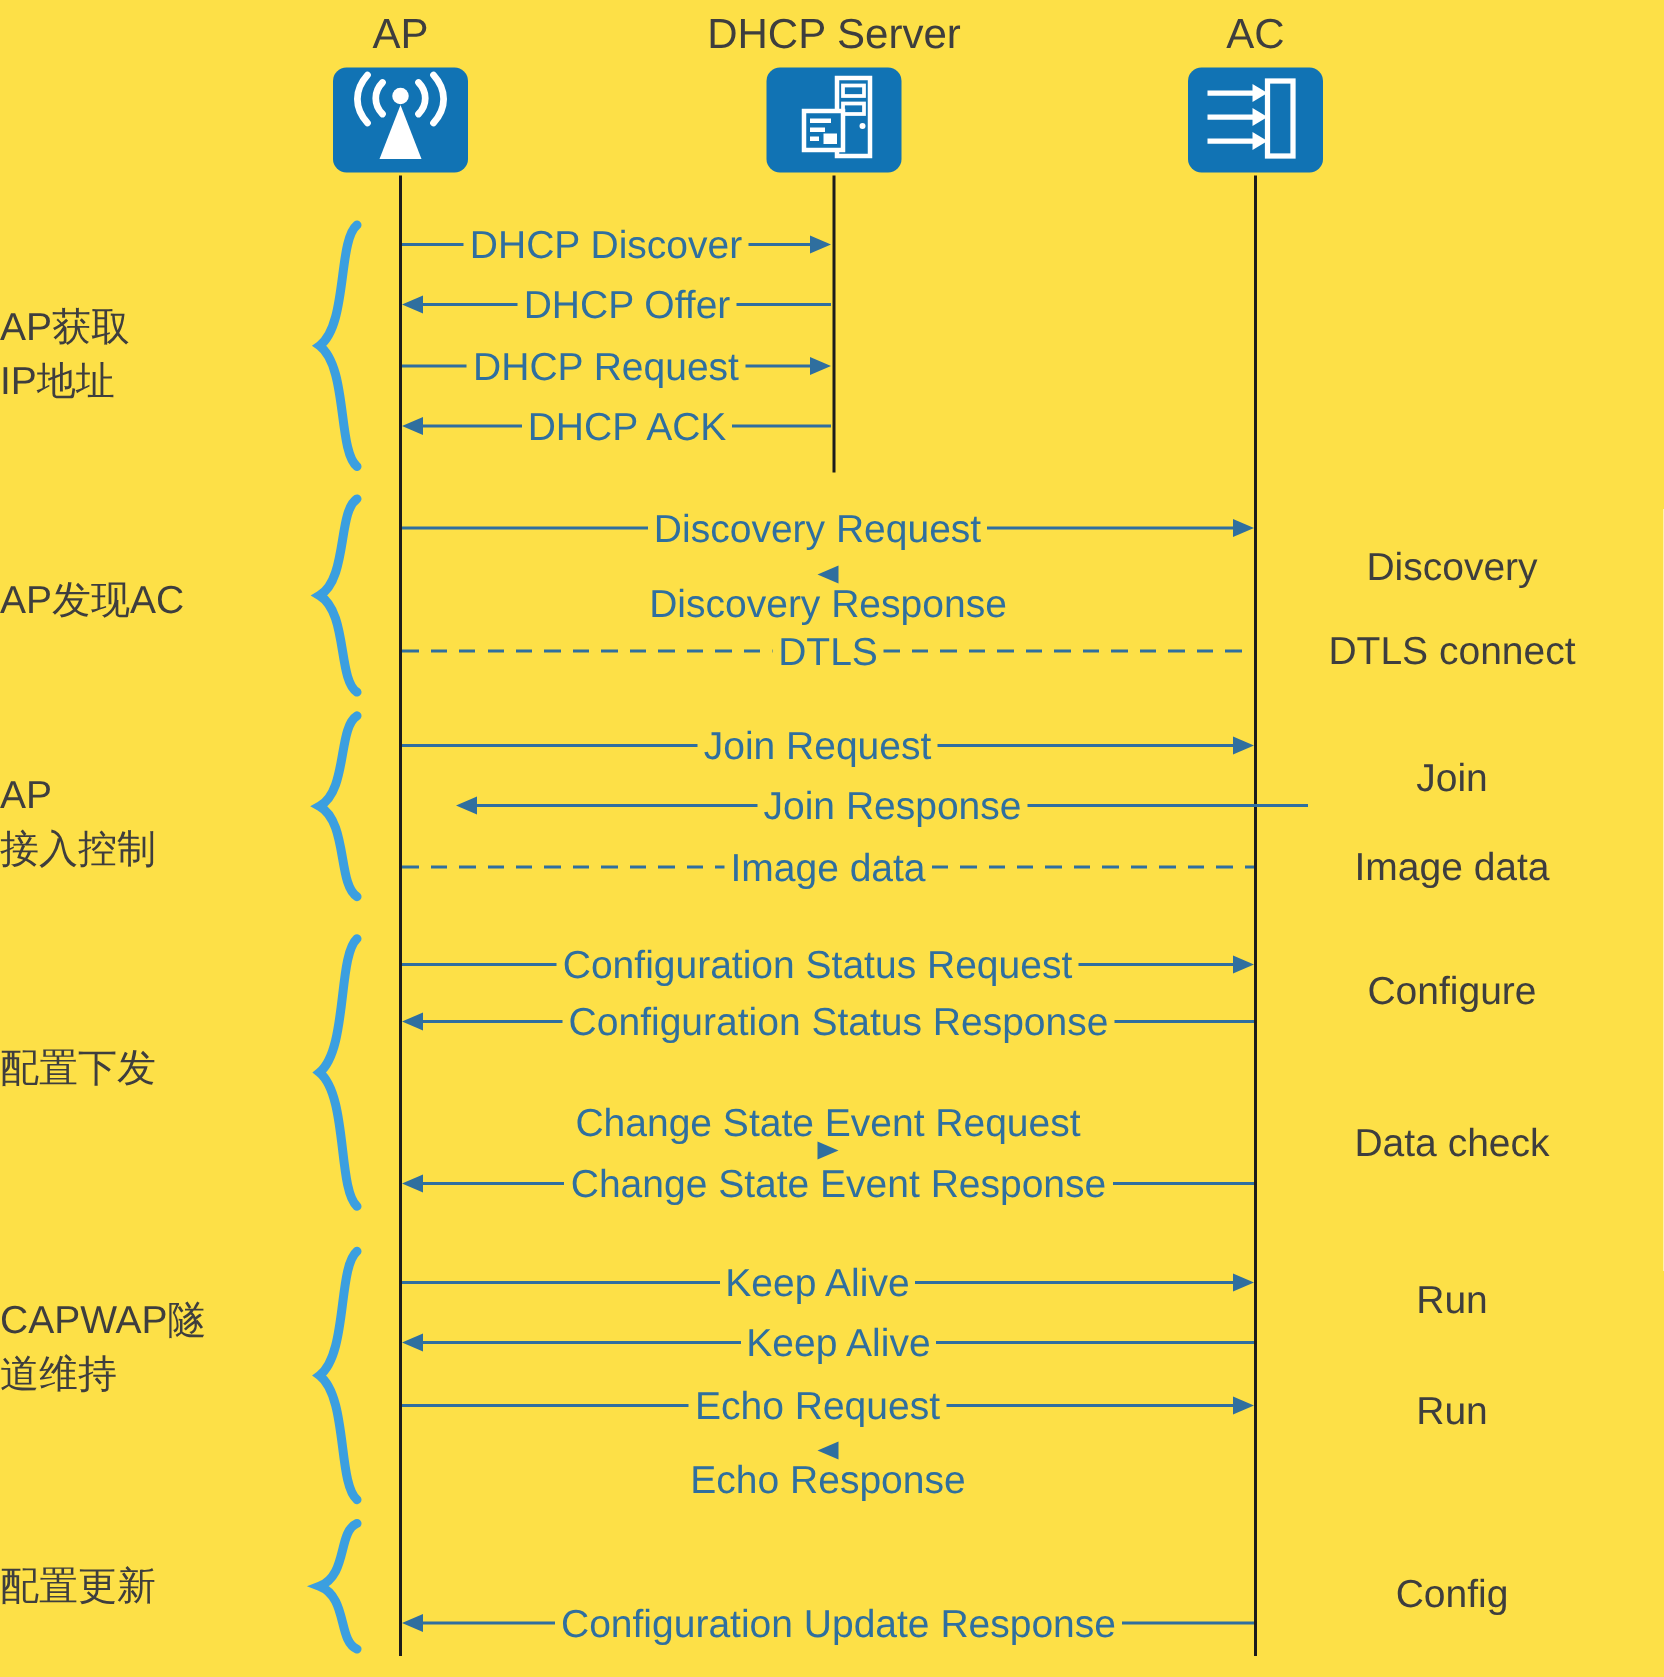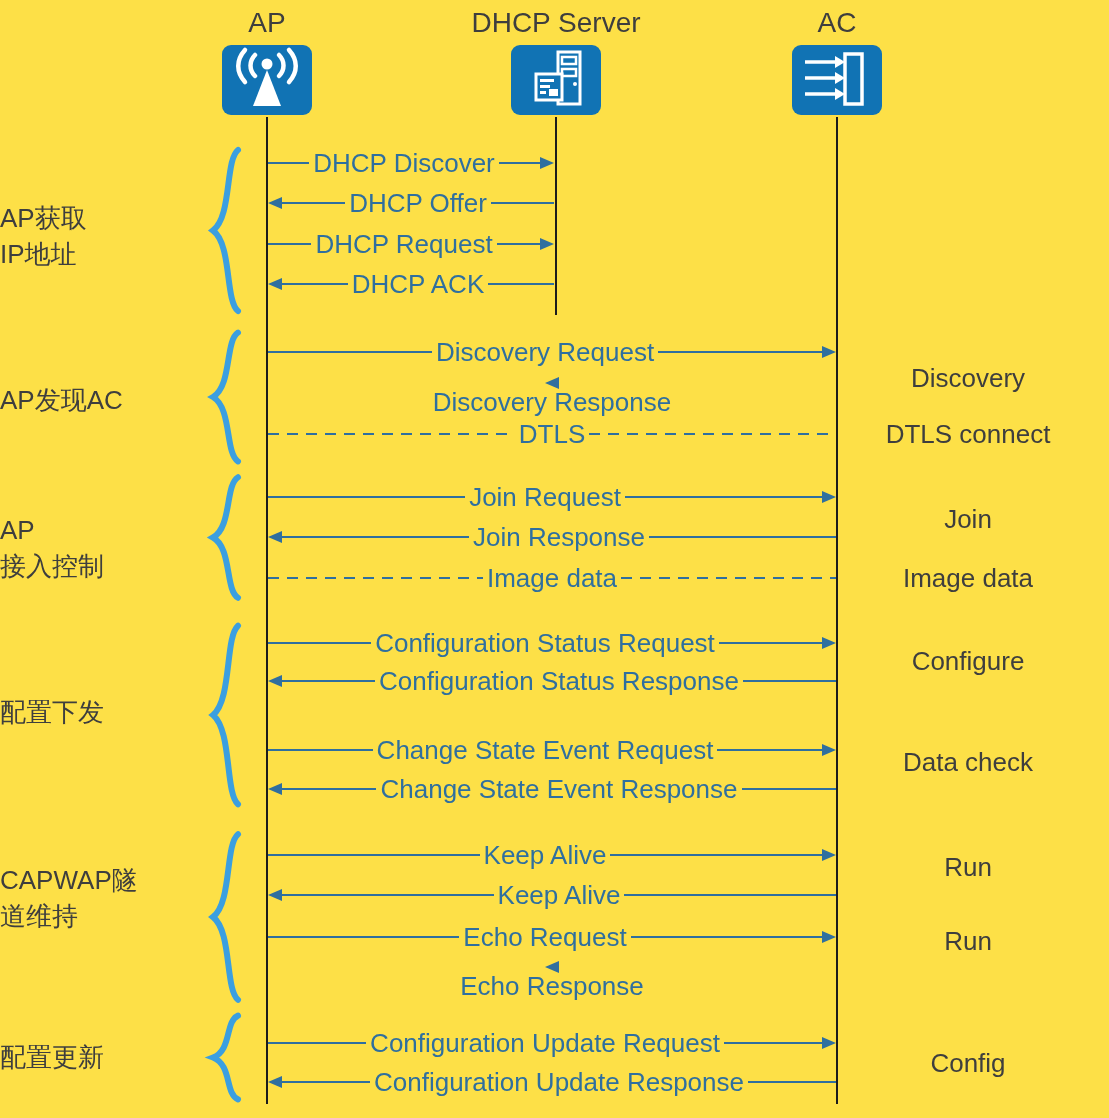--- a/index.html
+++ b/index.html
@@ -123,21 +123,21 @@
       <span class="seg"></span>
       <span class="msg-label">DTLS</span>
       <span class="seg"></span>
     </div>
     <div class="msg" style="top: 482px; left: 268px; width: 568px;">
       <span class="seg"></span>
       <span class="msg-label">Join Request</span>
       <span class="seg"></span>
       <span class="ah right"></span>
     </div>
-    <div class="msg" style="top: 522px; left: 268px; width: 568px;">
+    <div class="msg" style="top: 522px; left: 268px; width: 568px; padding-left: 36px;">
       <span class="ah left"></span>
       <span class="seg"></span>
       <span class="msg-label">Join Response</span>
       <span class="seg"></span>
     </div>
     <div class="msg dashed" style="top: 563px; left: 268px; width: 568px;">
       <span class="seg"></span>
       <span class="msg-label">Image data</span>
       <span class="seg"></span>
     </div>
@@ -146,21 +146,21 @@
       <span class="msg-label">Configuration Status Request</span>
       <span class="seg"></span>
       <span class="ah right"></span>
     </div>
     <div class="msg" style="top: 666px; left: 268px; width: 568px;">
       <span class="ah left"></span>
       <span class="seg"></span>
       <span class="msg-label">Configuration Status Response</span>
       <span class="seg"></span>
     </div>
-    <div class="msg" style="top: 735px; left: 268px; width: 568px;">
+    <div class="msg" style="top: 735px; left: 268px; width: 568px; flex-direction: column;">
       <span class="seg"></span>
       <span class="msg-label">Change State Event Request</span>
       <span class="seg"></span>
       <span class="ah right"></span>
     </div>
     <div class="msg" style="top: 774px; left: 268px; width: 568px;">
       <span class="ah left"></span>
       <span class="seg"></span>
       <span class="msg-label">Change State Event Response</span>
       <span class="seg"></span>
@@ -181,26 +181,20 @@
       <span class="seg"></span>
       <span class="msg-label">Echo Request</span>
       <span class="seg"></span>
       <span class="ah right"></span>
     </div>
     <div class="msg" style="top: 961px; left: 268px; width: 568px; flex-direction: column;">
       <span class="ah left"></span>
       <span class="seg"></span>
       <span class="msg-label">Echo Response</span>
       <span class="seg"></span>
-    </div>
-    <div class="msg" style="top: 1028px; left: 268px; width: 568px;">
-      <span class="seg"></span>
-      <span class="msg-label">Configuration Update Request</span>
-      <span class="seg"></span>
-      <span class="ah right"></span>
     </div>
     <div class="msg" style="top: 1067px; left: 268px; width: 568px;">
       <span class="ah left"></span>
       <span class="seg"></span>
       <span class="msg-label">Configuration Update Response</span>
       <span class="seg"></span>
     </div>
     <svg class="brace" style="left:202px;top:143px;height:175px" viewBox="0 0 40 100" preserveAspectRatio="none">
        <path d="M36,4 C23,10 30,42 11,50 C30,58 23,90 36,96" vector-effect="non-scaling-stroke"></path>
      </svg>

